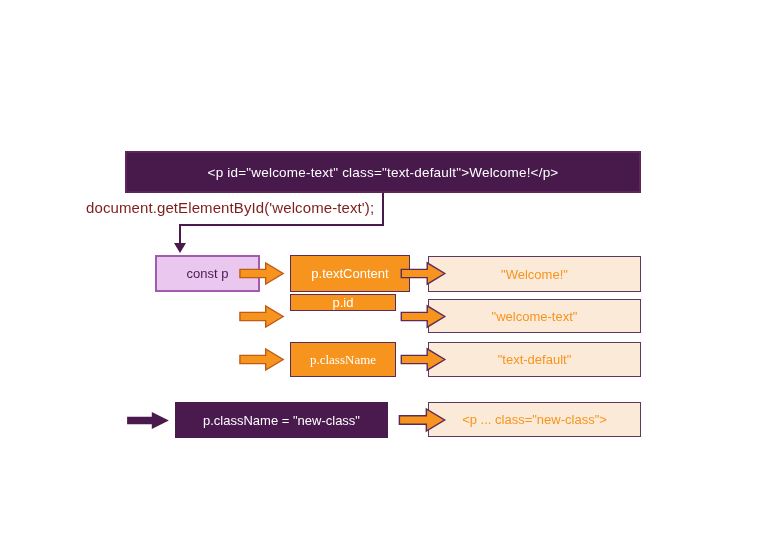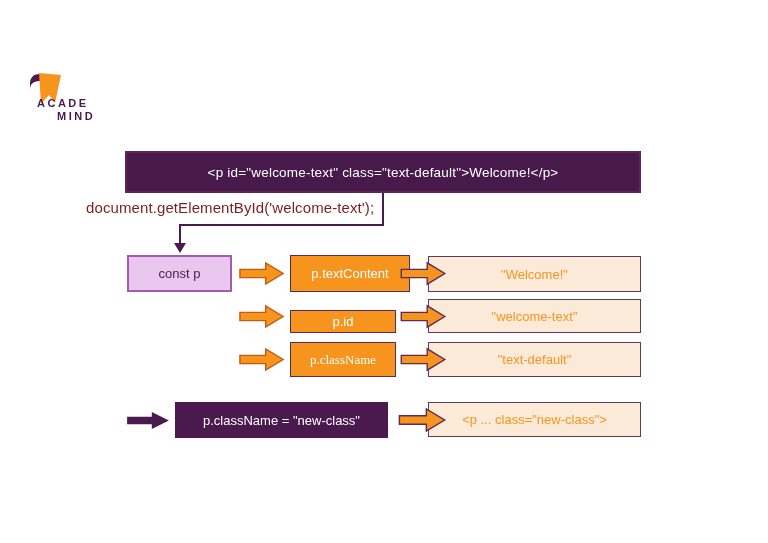--- a/index.html
+++ b/index.html
@@ -17,47 +17,39 @@
     font-size:13.5px;letter-spacing:.2px;
   }
   .selector-code{
     color:#7f1d1d;font-size:15px;letter-spacing:.1px;
   }
   .box{
     display:flex;align-items:center;justify-content:center;
     font-size:13px;z-index:1;
   }
   .var-box{
-    background:#e9c7ee;border:2px solid #a25caf;color:#4a1a4e;
+    background:#e9c7ee;border:2px solid #a25caf;color:#4a1a4e;margin-left:28px;
   }
   .prop-box{
     background:#f6941e;border:1.5px solid #5d2a5e;color:#ffffff;
   }
   .val-box{
     background:#fcead9;border:1.5px solid #5d3a63;color:#f6941e;
   }
   .stmt-box{
     background:#4a1a4e;border:1.5px solid #4a1a4e;color:#ffffff;
   }
   .arrow{z-index:2;}
   .arrow svg{display:block;width:100%;height:100%;}
 </style>
 </head>
 <body>
 
 <div class="slide">
 
-  <div class="abs" style="left:26px;top:71px;width:80px;height:54px;">
-    <svg width="80" height="54" viewBox="0 0 80 54">
-      <path d="M14 3 C6 3 4 8 4 13 L4 19 C4 12 8 10 15 10 Z" fill="#4a1a4e"></path>
-      <path d="M13 2 L35 4 L29 32 L23 24 L15 33 Z" fill="#f6941e"></path>
-      <text x="11" y="36" font-size="11" font-weight="bold" letter-spacing="2.5" fill="#4a1a4e">ACADE</text>
-      <text x="31" y="49" font-size="11" font-weight="bold" letter-spacing="2.5" fill="#4a1a4e">MIND</text>
-    </svg>
-  </div>
 
 
   <div class="abs banner" style="left:125px;top:151px;width:516px;height:42px;">&lt;p id="welcome-text" class="text-default"&gt;Welcome!&lt;/p&gt;</div>
 
   <div class="abs selector-code" style="left:86px;top:199px;">document.getElementById('welcome-text');</div>
 
   <div class="abs" style="left:170px;top:193px;width:222px;height:62px;">
     <svg width="222" height="62" viewBox="0 0 222 62">
       <path d="M213 0 L213 32 L10 32 L10 51" fill="none" stroke="#4a1a4e" stroke-width="2"></path>
       <polygon points="4,50 16,50 10,60" fill="#4a1a4e"></polygon>
@@ -81,21 +73,21 @@
   </div>
 
   <div class="abs box val-box" style="left:428px;top:256px;width:213px;height:36px;">"Welcome!"</div>
 
   <div class="abs arrow" style="left:239px;top:304px;width:46px;height:25px;">
     <svg viewBox="0 0 50 27">
         <path d="M1 9 H29 V2 L48 13.5 L29 25 V18 H1 Z" fill="#f6941e" stroke="#c05a17" stroke-width="1.5"></path>
       </svg>
   </div>
 
-  <div class="abs box prop-box" style="left:290px;top:310px;width:106px;height:23px;">p.id</div>
+  <div class="abs box prop-box" style="left:290px;top:294px;width:106px;height:17px;">p.id</div>
 
   <div class="abs arrow" style="left:399px;top:304px;width:49px;height:25px;">
     <svg viewBox="0 0 50 27">
         <path d="M1 9 H29 V2 L48 13.5 L29 25 V18 H1 Z" fill="#f6941e" stroke="#5d2a5e" stroke-width="1.5"></path>
       </svg>
   </div>
 
   <div class="abs box val-box" style="left:428px;top:299px;width:213px;height:34px;">"welcome-text"</div>
 
   <div class="abs arrow" style="left:239px;top:347px;width:46px;height:25px;">

